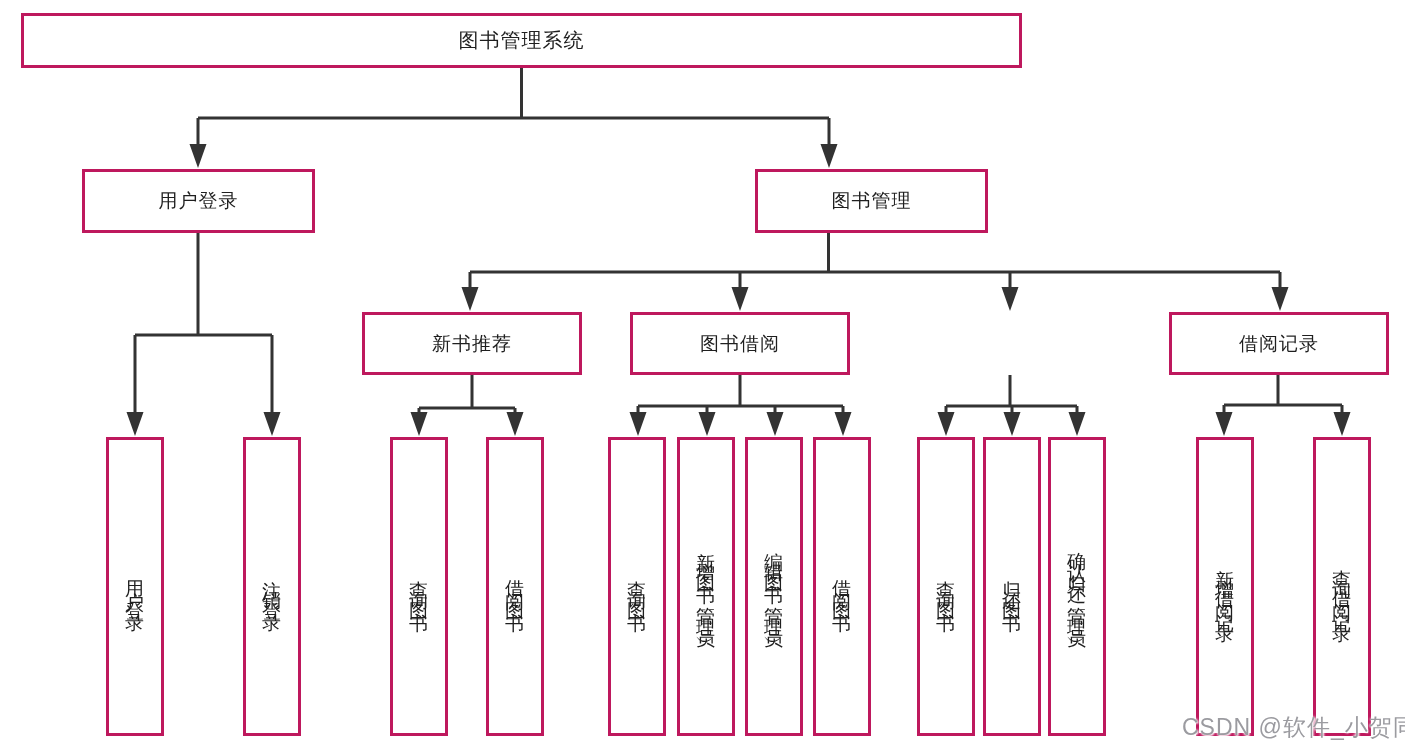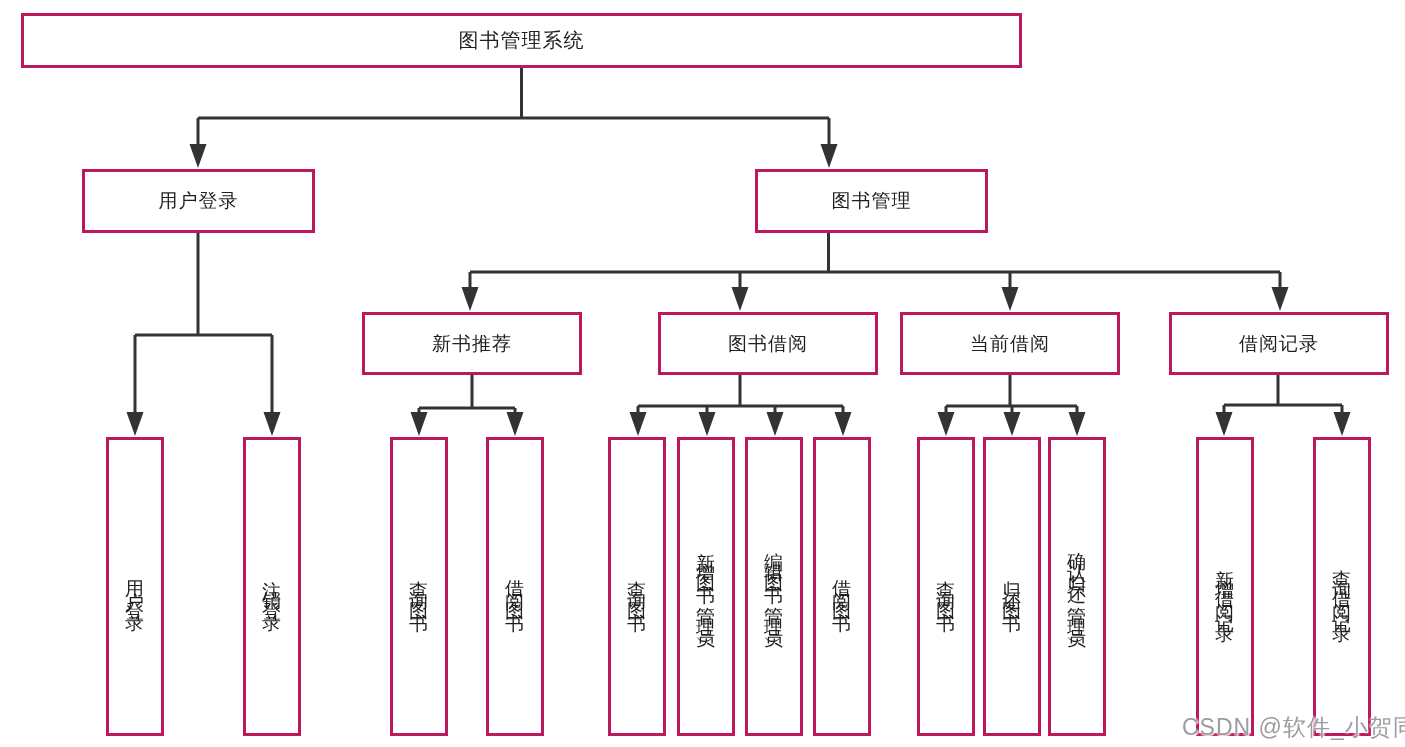--- a/index.html
+++ b/index.html
@@ -89,22 +89,21 @@
              M1215.5 412 L1232.5 412 L1224 436 Z
              M1333.5 412 L1350.5 412 L1342 436 Z" fill="#333333" stroke="none"></path>
   </svg>
 
   <div class="box hbox root-box" style="left:21px; top:13px; width:1001px; height:55px;">图书管理系统</div>
 
   <div class="box hbox" style="left:82px; top:169px; width:233px; height:64px;">用户登录</div>
   <div class="box hbox" style="left:712px; top:169px; width:233px; height:64px;margin-left:43px;">图书管理</div>
 
   <div class="box hbox" style="left:362px; top:312px; width:220px; height:63px;">新书推荐</div>
-  <div class="box hbox" style="left:630px; top:312px; width:220px; height:63px;margin-left:28px;">图书借阅</div>
-  <div class="box hbox" style="left:900px; top:312px; width:220px; height:63px;">当前借阅</div>
+  <div class="box hbox" style="left:630px; top:312px; width:220px; height:63px;">图书借阅</div>
   <div class="box hbox" style="left:1169px; top:312px; width:220px; height:63px;">借阅记录</div>
 
   <div class="box vbox" style="left:106px;">
     <span class="vtext">用户登录</span>
   </div>
   <div class="box vbox" style="left:243px;">
     <span class="vtext">注销登录</span>
   </div>
 
   <div class="box vbox" style="left:390px;">

